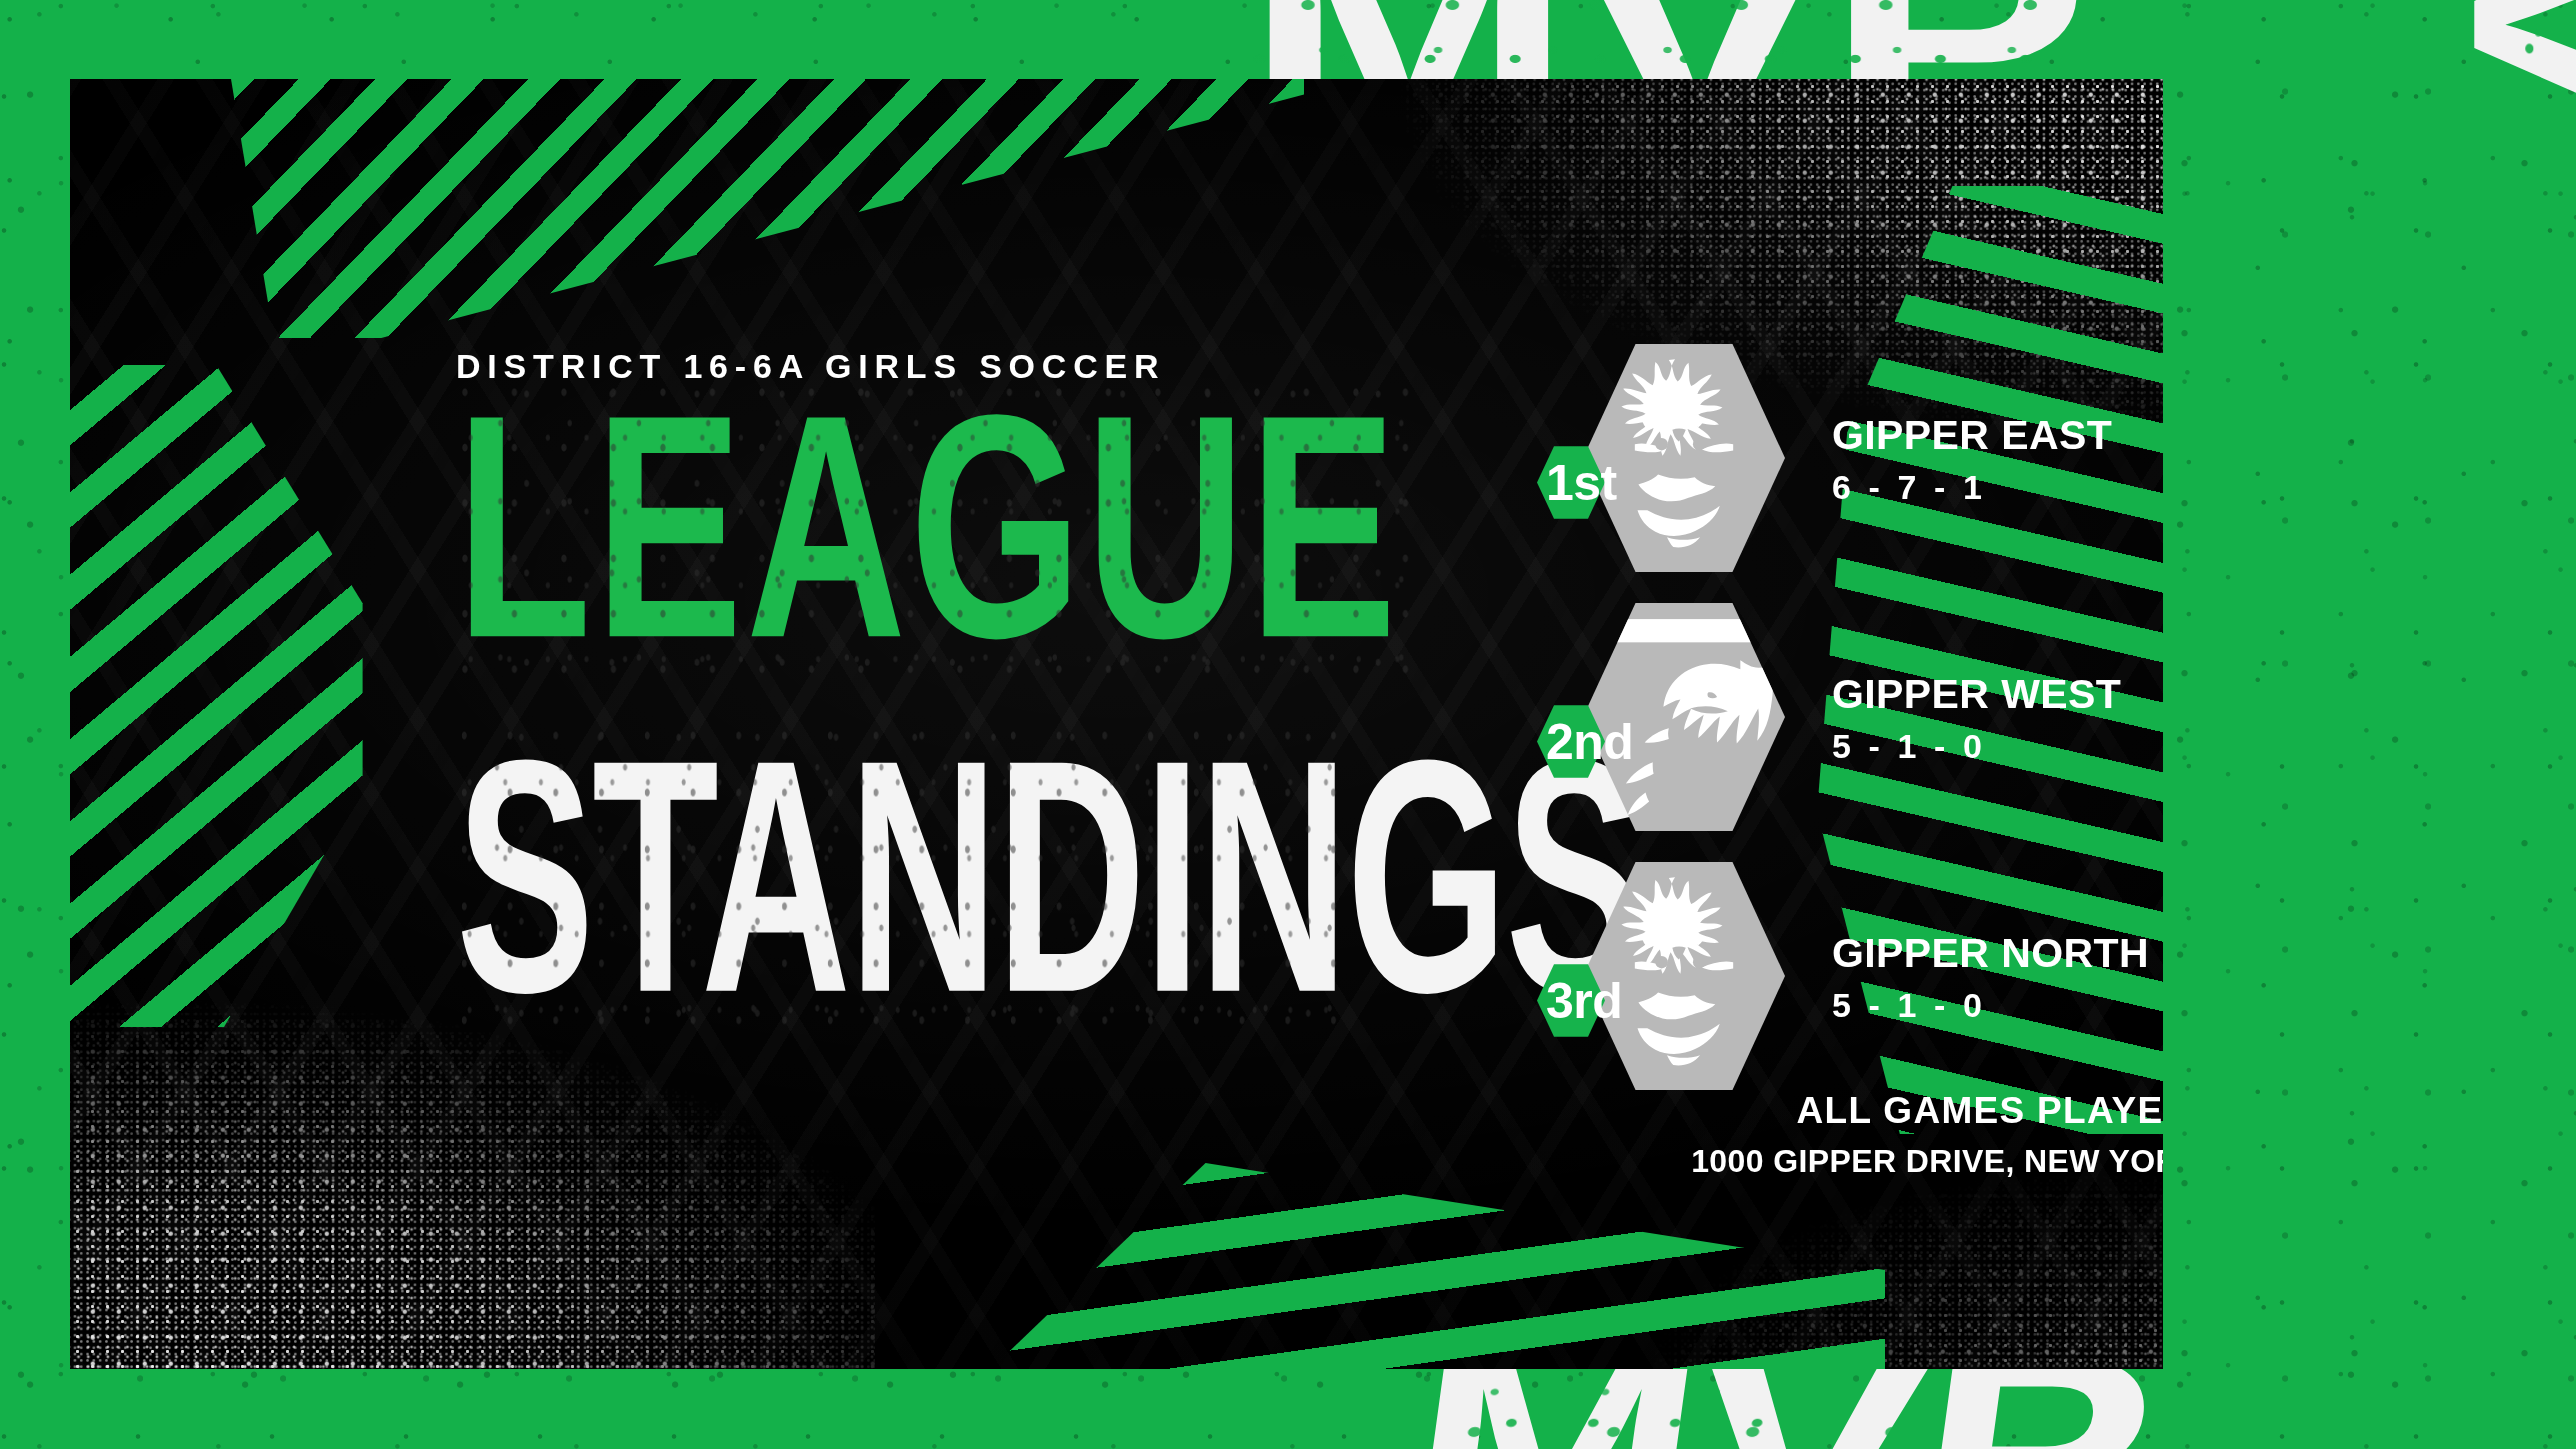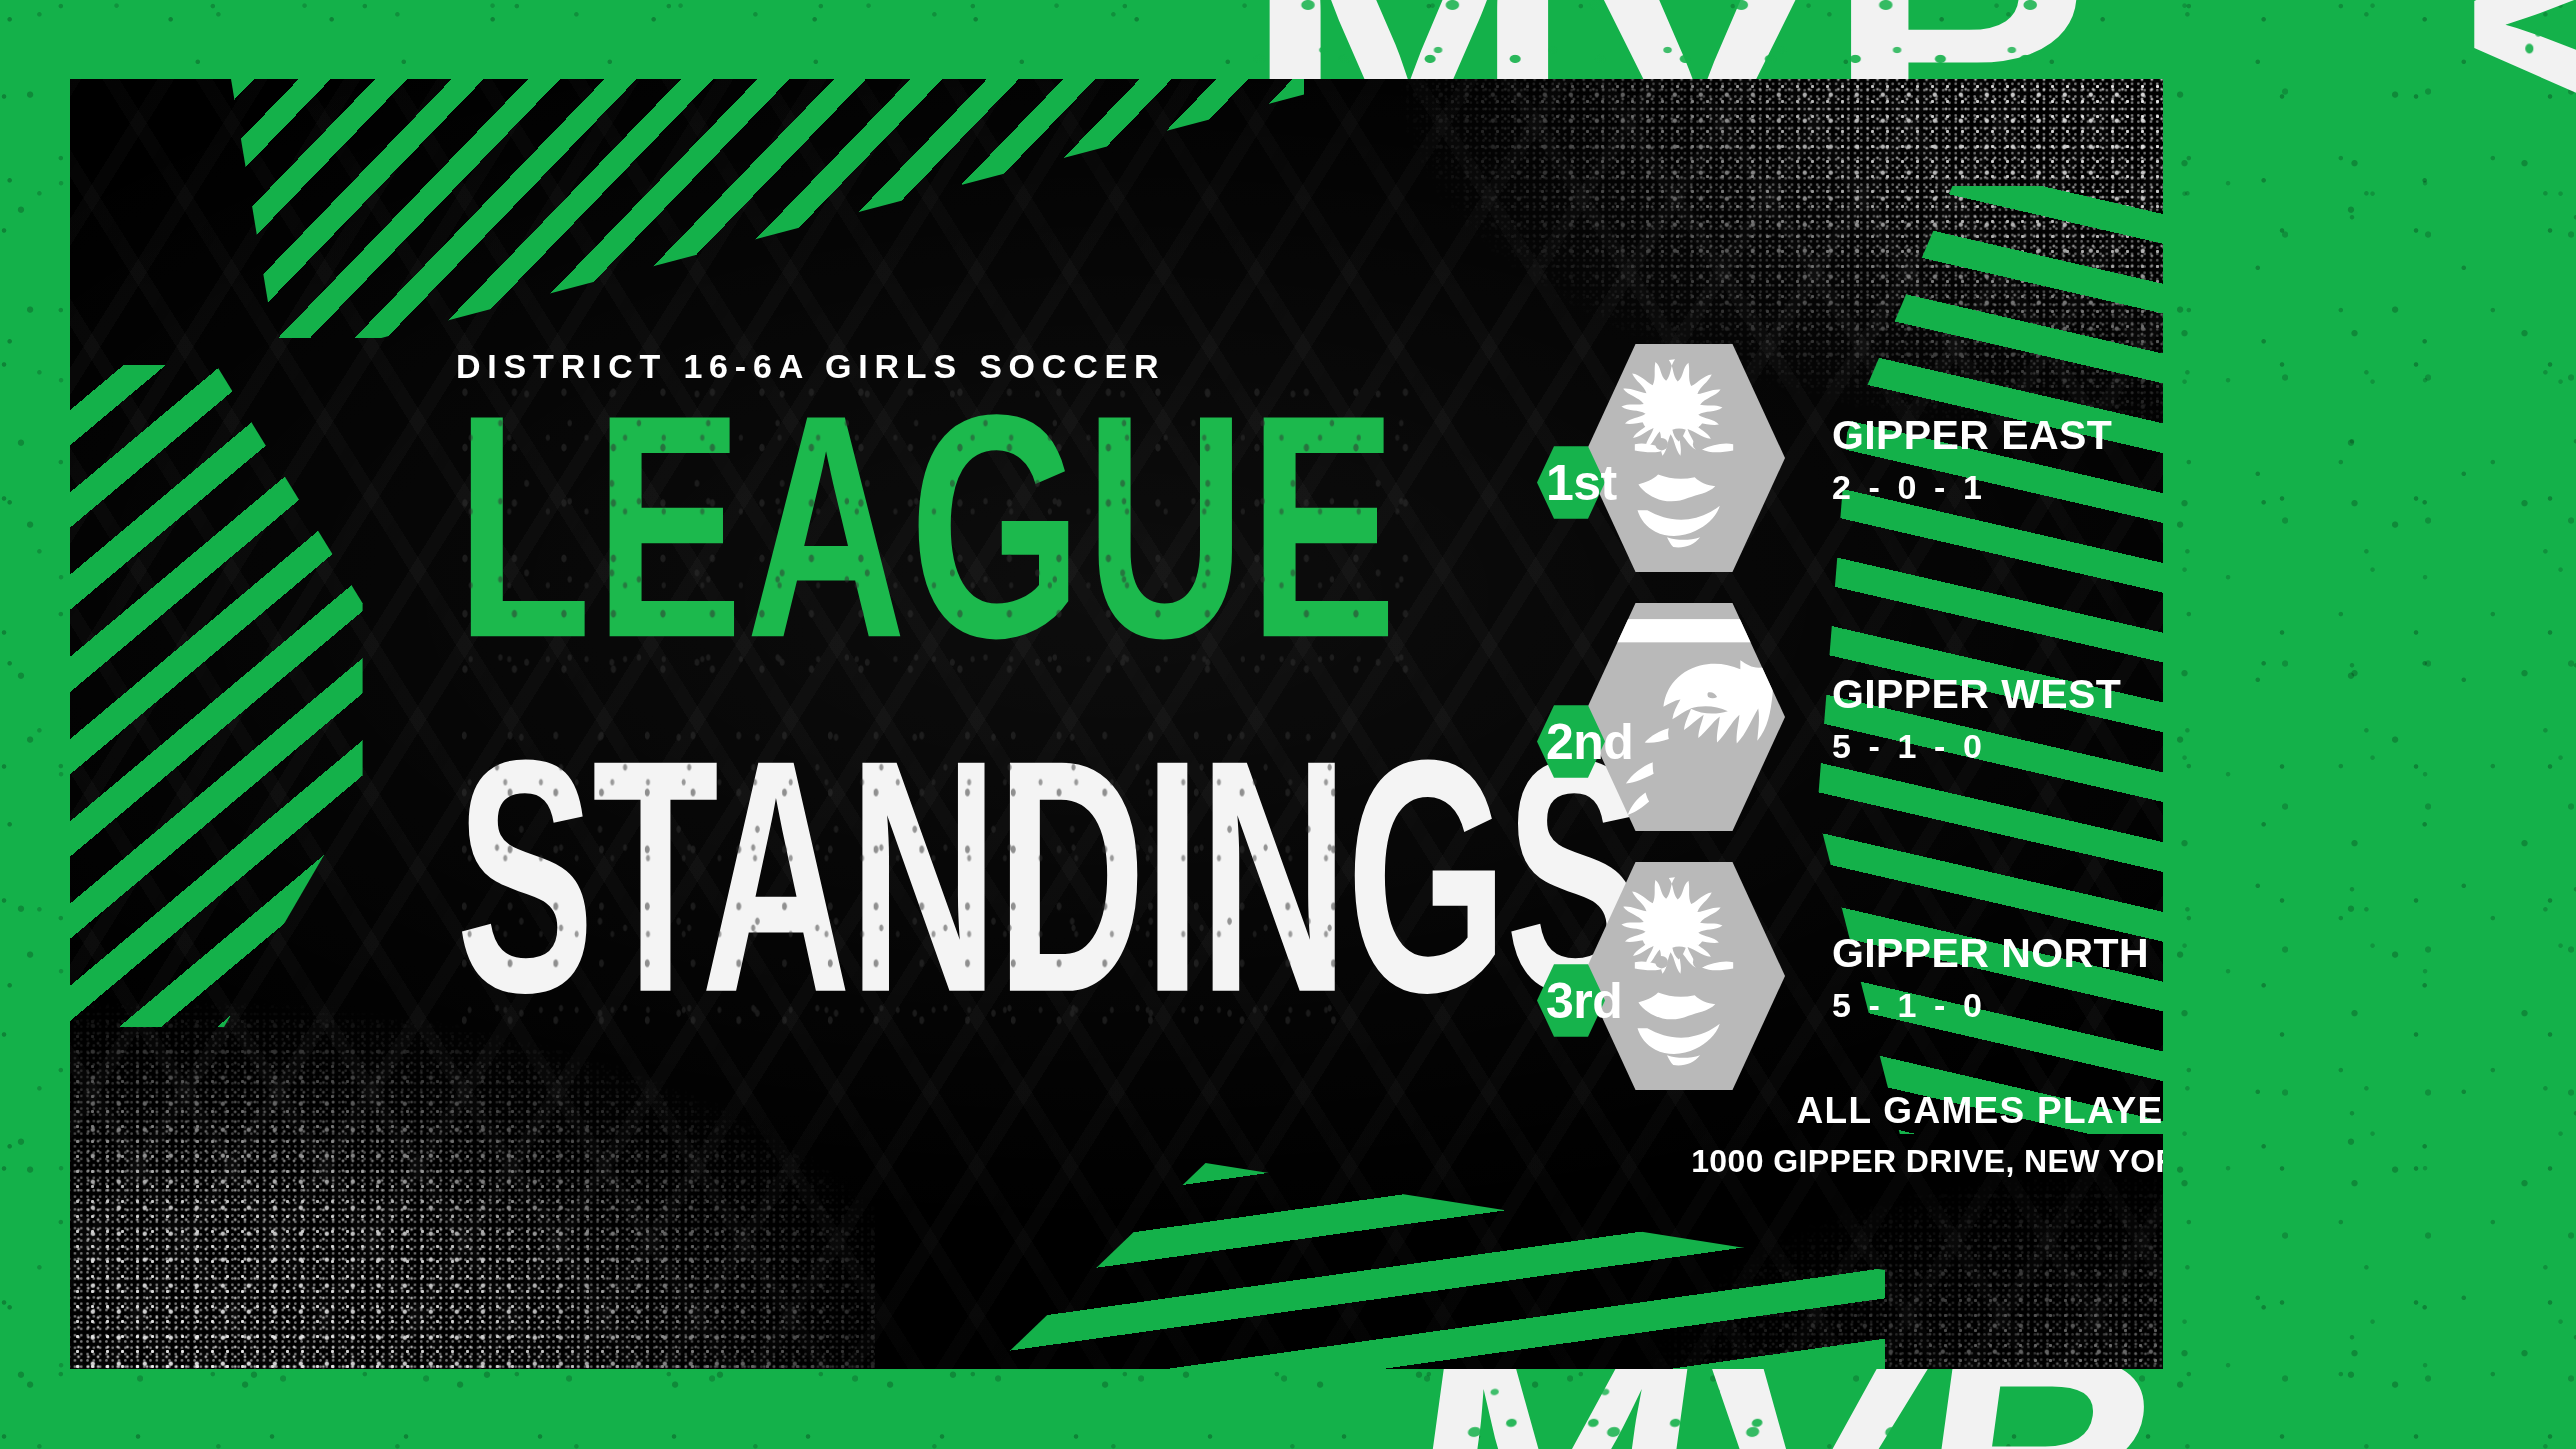--- a/index.html
+++ b/index.html
@@ -376,21 +376,21 @@
               <path d="M100 96c5-2 10-2 15 0-2 5-4 10-8 13-4-3-6-8-7-13z"></path>
               <circle cx="88" cy="112" r="7"></circle>
               <circle cx="130" cy="112" r="7"></circle>
             </g>
           </svg>
         </div>
         <div class="rank-badge"></div>
         <div class="rank-label">1st</div>
         <div class="team-text">
           <div class="team-name">GIPPER EAST</div>
-          <div class="team-record">2 - 0 - 1</div>
+          <div class="team-record">6 - 7 - 1</div>
         </div>
       </div>
 
       <div class="team-row">
         <div class="logo-hex">
           <svg viewBox="0 0 226 255" preserveAspectRatio="xMidYMid slice" aria-hidden="true">
             <rect x="0" y="18" width="226" height="26" fill="#ffffff"></rect>
             <g fill="#ffffff">
               <path d="M176 74c-14-6-30-8-45-4-12 3-23 10-31 20-6 8-9 17-10 26 6-3 12-7 19-8-4 7-8 14-9 22 7-4 13-9 21-12-3 8-7 15-8 24 8-5 14-12 22-17-2 9-6 17-6 26 9-7 15-17 24-24-1 10-4 19-3 29 10-9 15-22 25-31-1 11-4 21-3 32 11-11 16-26 24-39 2 12 0 24-1 36 12-14 15-33 17-51 1-11 0-22-5-32-8 2-16 2-21-1-4-2-7-4-10-6z"></path>
               <path d="M150 96c6 0 11 4 13 10-5 3-11 3-16 1-2-4-1-8 3-11z"></path>

